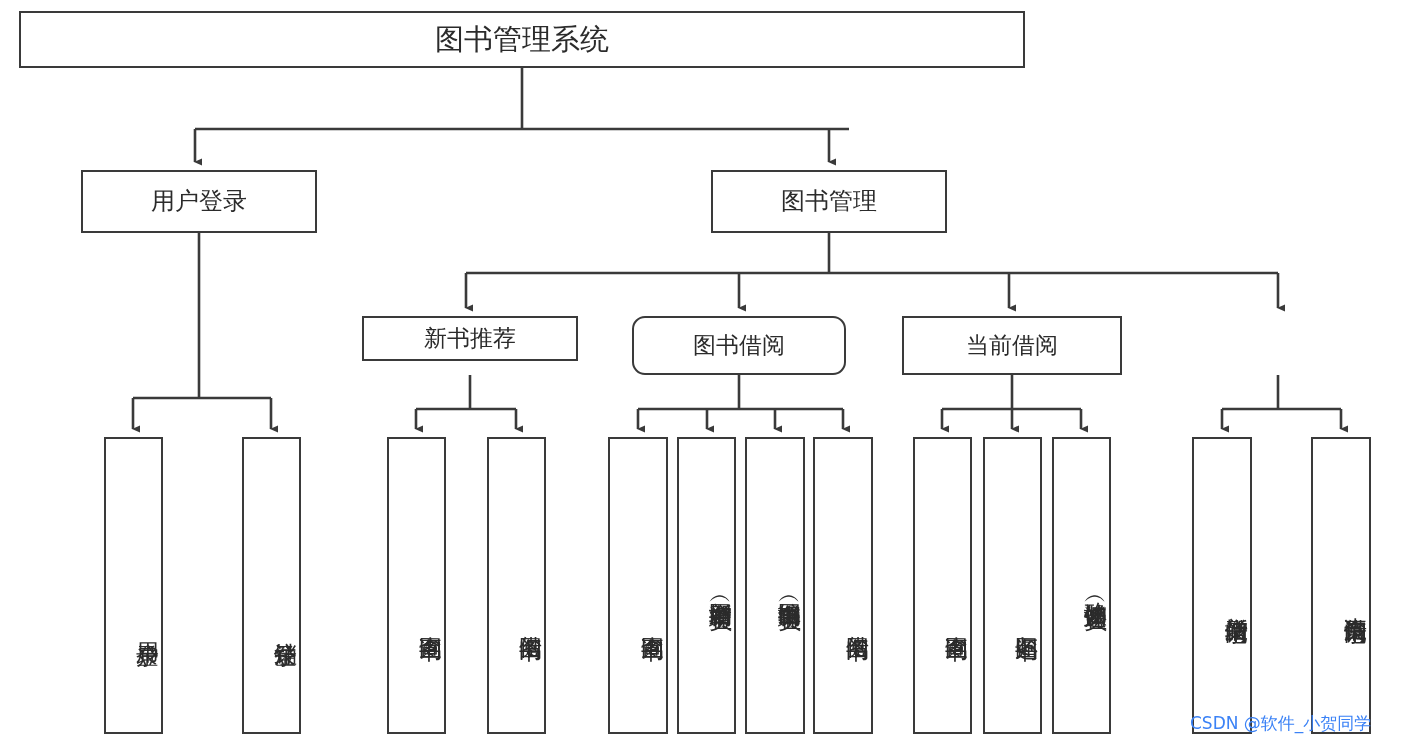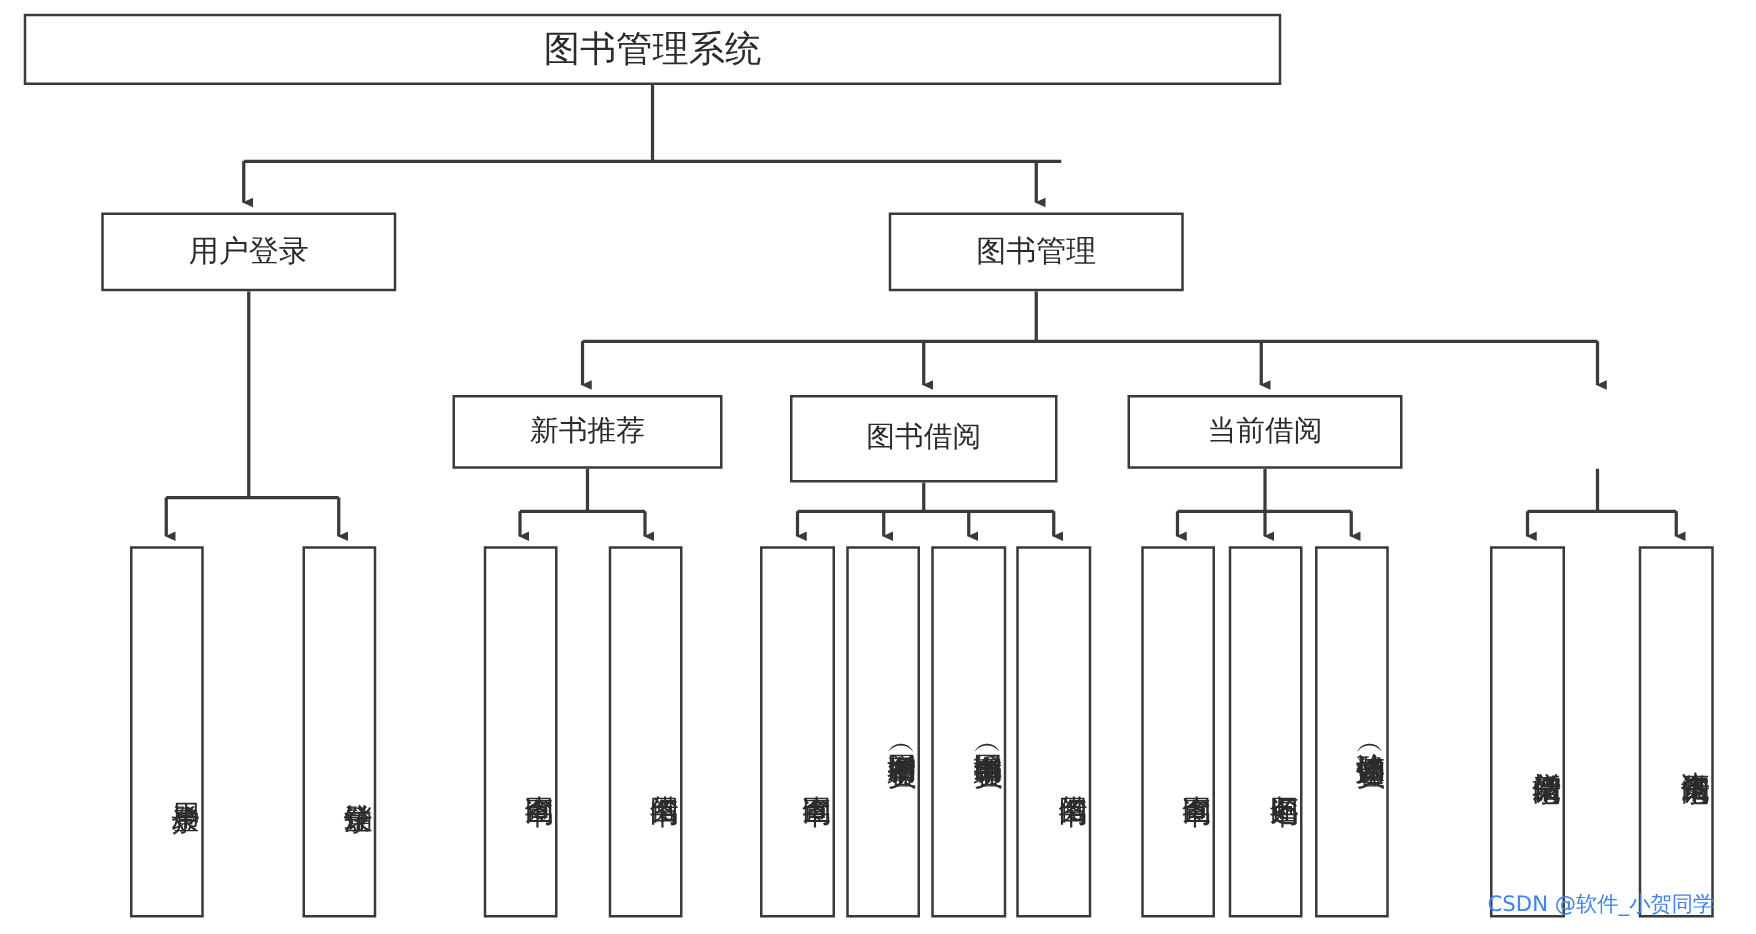--- a/index.html
+++ b/index.html
@@ -128,24 +128,24 @@
     <span>图书管理系统</span>
   </div>
 
   <div class="node lvl2" style="left:81px; top:170px; width:236px; height:63px;">
     <span>用户登录</span>
   </div>
   <div class="node lvl2" style="left:711px; top:170px; width:236px; height:63px;">
     <span>图书管理</span>
   </div>
 
-  <div class="node lvl3" style="left:362px; top:316px; width:216px; height:59px;">
+  <div class="node lvl3" style="left:362px; top:316px; width:216px; height:45px;">
     <span>新书推荐</span>
   </div>
-  <div class="node lvl3" style="left:632px; top:316px; width:214px; height:70px;">
+  <div class="node lvl3" style="left:632px; top:316px; width:214px; height:59px;border-radius:13px;">
     <span>图书借阅</span>
   </div>
   <div class="node lvl3" style="left:902px; top:316px; width:220px; height:59px;">
     <span>当前借阅</span>
   </div>
 
   <div class="node leaf" style="left:104px; top:437px; width:59px; height:297px; padding-top:80px;">
     <span>用户登录</span>
   </div>
   <div class="node leaf" style="left:242px; top:437px; width:59px; height:297px; padding-top:80px;">

